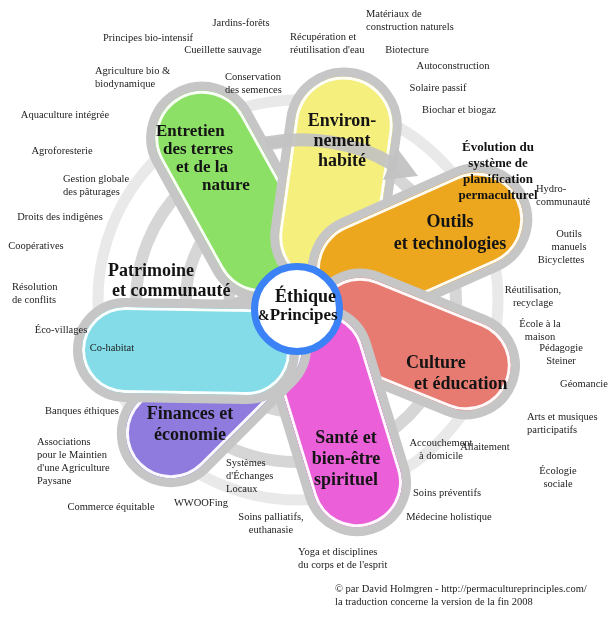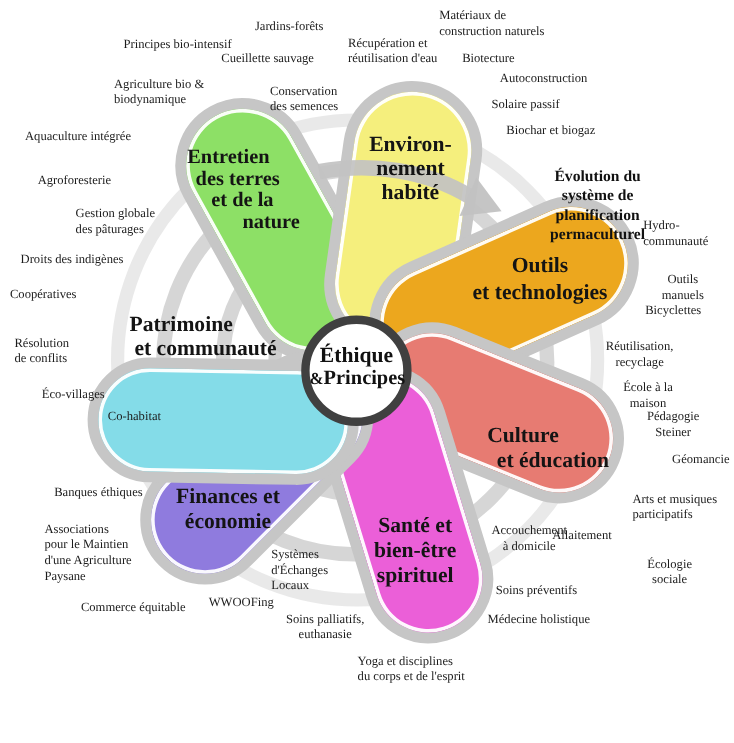--- a/index.html
+++ b/index.html
@@ -18,22 +18,22 @@
   .p1{left:176px;top:74px;width:112px;height:235px;transform:rotate(-29deg);}
   .p2{left:278px;top:67px;width:116px;height:228px;transform:rotate(8deg);}
   .p3{left:364px;top:127px;width:112px;height:235px;transform:rotate(66deg);}
   .p4{left:359px;top:233px;width:108px;height:222px;transform:rotate(112deg);}
   .p5{left:284px;top:301px;width:108px;height:238px;transform:rotate(163deg);}
   .p6{left:160px;top:275px;width:108px;height:230px;transform:rotate(-135deg);}
   .p7{left:134px;top:238px;width:104px;height:226px;transform:rotate(-89deg);}
 
   .center-circle{
     position:absolute;left:251px;top:263px;width:92px;height:92px;z-index:8;
-    box-sizing:border-box;border:7px solid #404040;border-radius:50%;
-    background:#fff;text-align:center;
+    box-sizing:border-box;border:7px solid #3b82f6;border-radius:50%;
+    background:#fff;text-align:right;
   }
   .center-circle .l1{margin-top:17px;font-weight:bold;font-size:18px;line-height:19px;color:#111;}
   .center-circle .l2{font-weight:bold;font-size:17px;line-height:18px;color:#111;}
   .center-circle .amp{font-size:14px;}
 
   .ptitle{position:absolute;z-index:9;font-weight:bold;font-size:18px;line-height:21px;color:#141414;white-space:nowrap;}
   .t1{left:156px;top:122px;font-size:17px;line-height:18px;}
   .t2{left:342px;top:110px;transform:translateX(-50%);text-align:center;line-height:20px;}
   .t3{left:450px;top:210px;transform:translateX(-50%);text-align:center;line-height:22px;}
   .t4{left:406px;top:352px;}
@@ -177,14 +177,18 @@
       <div class="ann l" style="left: 12px; top: 280px;">Résolution
 de conflits</div>
       <div class="ann c" style="left: 36px; top: 239px;">Coopératives</div>
       <div class="ann c" style="left: 60px; top: 210px;">Droits des indigènes</div>
       <div class="ann l" style="left: 63px; top: 172px;">Gestion globale
 des pâturages</div>
       <div class="ann c" style="left: 65px; top: 108px;">Aquaculture intégrée</div>
       <div class="ann c" style="left: 62px; top: 144px;">Agroforesterie</div>
     </div>
 
+  <div class="credit">
+    <div>© par David Holmgren - http://permacultureprinciples.com/</div>
+    <div>la traduction concerne la version de la fin 2008</div>
+  </div>
 
 </div>
 
 </body></html>

